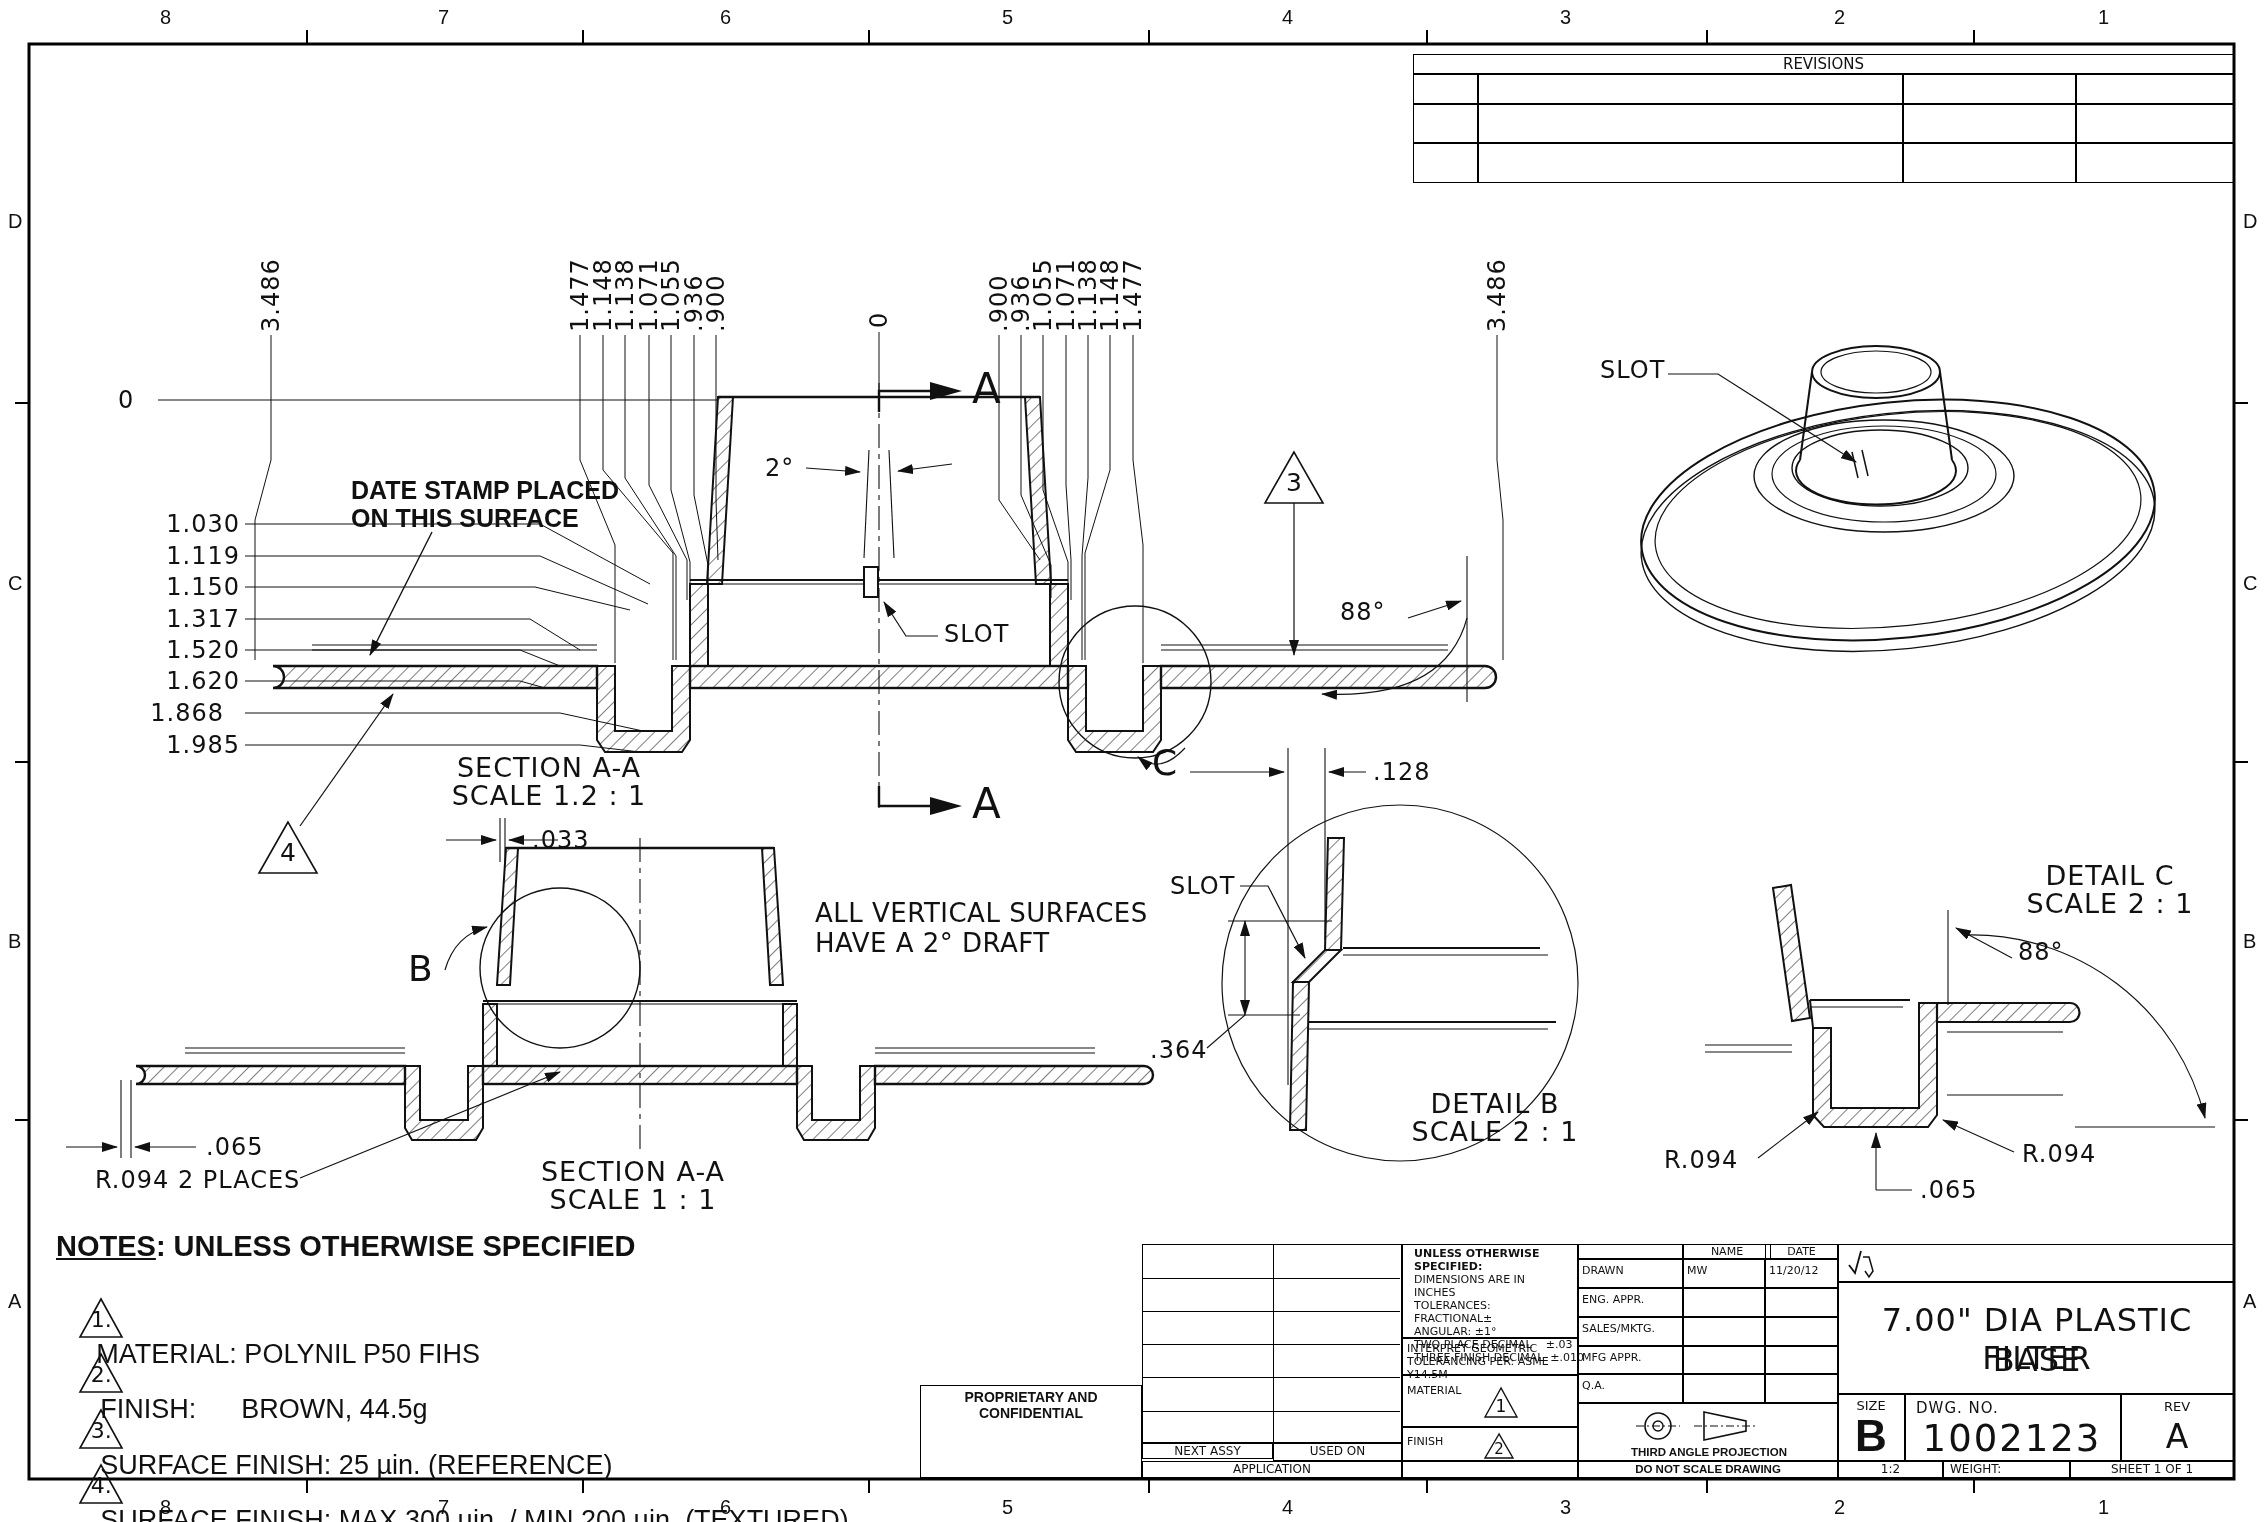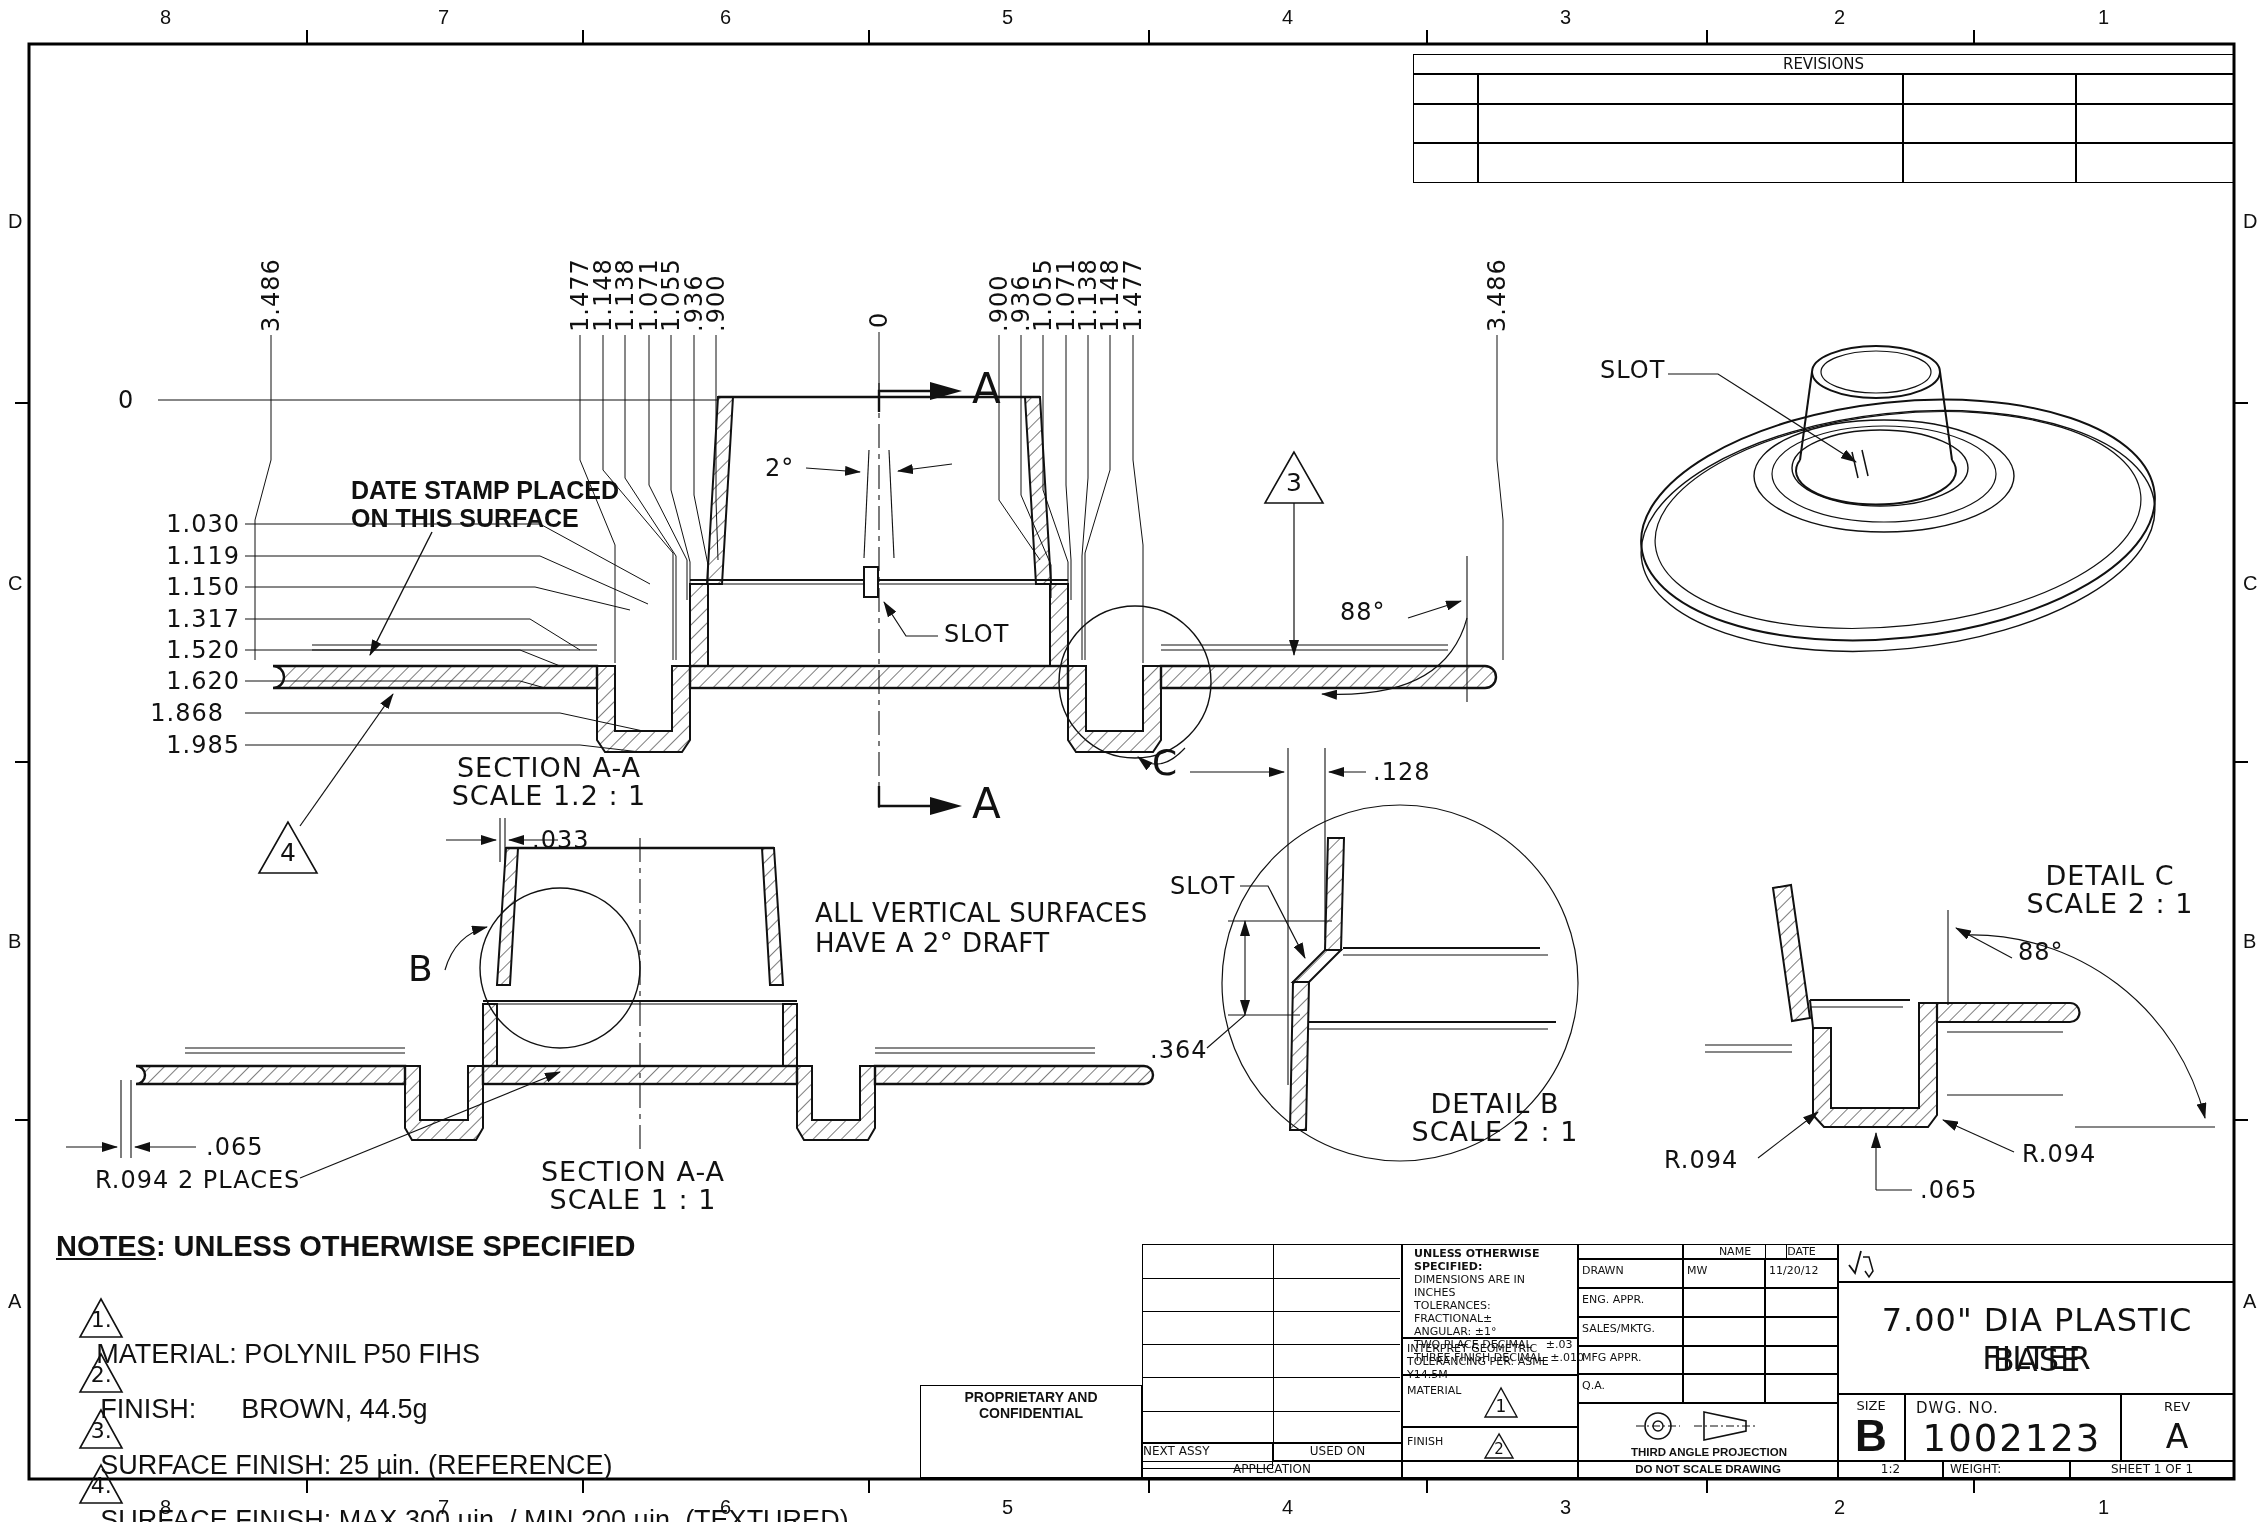--- a/index.html
+++ b/index.html
@@ -366,21 +366,21 @@
     <div class="cell" style="left:920px;top:1385px;width:222px;height:93px;font-weight:bold;font-size:14px;text-align:center;padding-top:3px;font-family:'Liberation Sans',sans-serif">PROPRIETARY AND CONFIDENTIAL</div>
 
     <div class="cell" style="left:1142px;top:1244px;width:260px;height:199px">
       <div style="position:absolute;left:130px;top:0;width:0;height:197px;border-left:1.5px solid #000"></div>
       <div style="position:absolute;left:0;top:33px;width:257px;border-top:1.5px solid #000"></div>
       <div style="position:absolute;left:0;top:66px;width:257px;border-top:1.5px solid #000"></div>
       <div style="position:absolute;left:0;top:99px;width:257px;border-top:1.5px solid #000"></div>
       <div style="position:absolute;left:0;top:132px;width:257px;border-top:1.5px solid #000"></div>
       <div style="position:absolute;left:0;top:166px;width:257px;border-top:1.5px solid #000"></div>
     </div>
-    <div class="cell tb-m" style="left:1142px;top:1443px;width:131px;height:26px;text-align:left;line-height:15px;font-size:12px">NEXT ASSY</div>
+    <div class="cell tb-m" style="left:1142px;top:1443px;width:131px;height:16px;text-align:center;line-height:15px;font-size:12px">NEXT ASSY</div>
     <div class="cell tb-m" style="left:1273px;top:1443px;width:129px;height:18px;text-align:center;line-height:15px;font-size:12px">USED ON</div>
     <div class="cell tb-m" style="left:1142px;top:1461px;width:260px;height:17px;text-align:center;line-height:14px;font-size:12px">APPLICATION</div>
 
     <div class="cell" style="left:1402px;top:1244px;width:176px;height:94px;padding:2px 11px">
       <div class="tb-s" style="font-weight:bold">UNLESS OTHERWISE SPECIFIED:</div>
       <div class="tb-s">DIMENSIONS ARE IN INCHES</div>
       <div class="tb-s">TOLERANCES:</div>
       <div class="tb-s">FRACTIONAL±</div>
       <div class="tb-s">ANGULAR: ±1°</div>
       <div class="tb-s" style="white-space:pre">TWO PLACE DECIMAL    ±.03</div>
@@ -404,21 +404,21 @@
       <span class="ntri" style="position:absolute;left:80px;top:4px;width:32px;height:28px">
           <svg width="32" height="28">
             <polygon points="16,2 2,26 30,26" fill="none" stroke="#111" stroke-width="1.4"></polygon>
           </svg>
           <i style="width:32px;top:8px;font-size:15px">2</i>
         </span>
     </div>
     <div class="cell" style="left:1402px;top:1461px;width:176px;height:17px"></div>
 
     <div class="cell" style="left:1578px;top:1244px;width:105px;height:15px"></div>
-    <div class="cell tb-s" style="left:1683px;top:1244px;width:104px;height:15px;text-align:center">NAME</div>
+    <div class="cell tb-s" style="left:1683px;top:1244px;width:88px;height:15px;text-align:center">NAME</div>
     <div class="cell tb-s" style="left:1765px;top:1244px;width:73px;height:15px;text-align:center">DATE</div>
 
     <div class="cell tb-s" style="left:1578px;top:1259px;width:105px;height:29px;padding:4px 3px">DRAWN</div>
     <div class="cell tb-s" style="left:1683px;top:1259px;width:82px;height:29px;padding:4px 3px">MW</div>
     <div class="cell tb-s" style="left:1765px;top:1259px;width:73px;height:29px;padding:4px 3px">11/20/12</div>
     <div class="cell tb-s" style="left:1578px;top:1288px;width:105px;height:29px;padding:4px 3px">ENG. APPR.</div>
     <div class="cell" style="left:1683px;top:1288px;width:82px;height:29px"></div>
     <div class="cell" style="left:1765px;top:1288px;width:73px;height:29px"></div>
     <div class="cell tb-s" style="left:1578px;top:1317px;width:105px;height:29px;padding:4px 3px">SALES/MKTG.</div>
     <div class="cell" style="left:1683px;top:1317px;width:82px;height:29px"></div>

